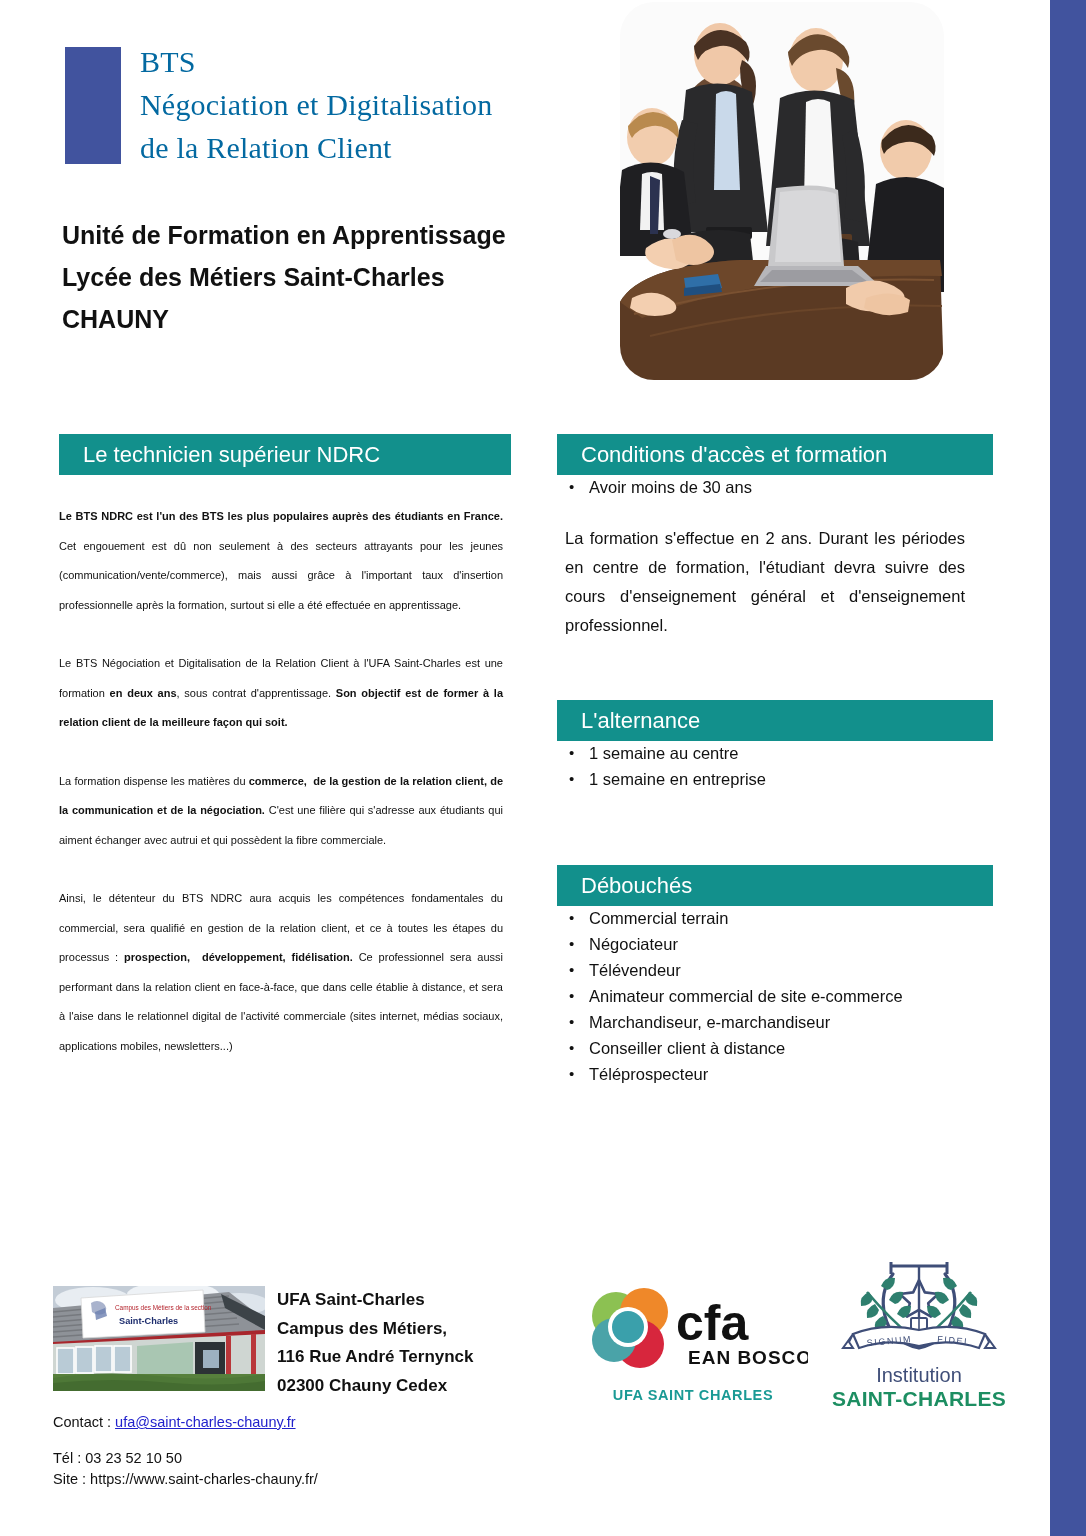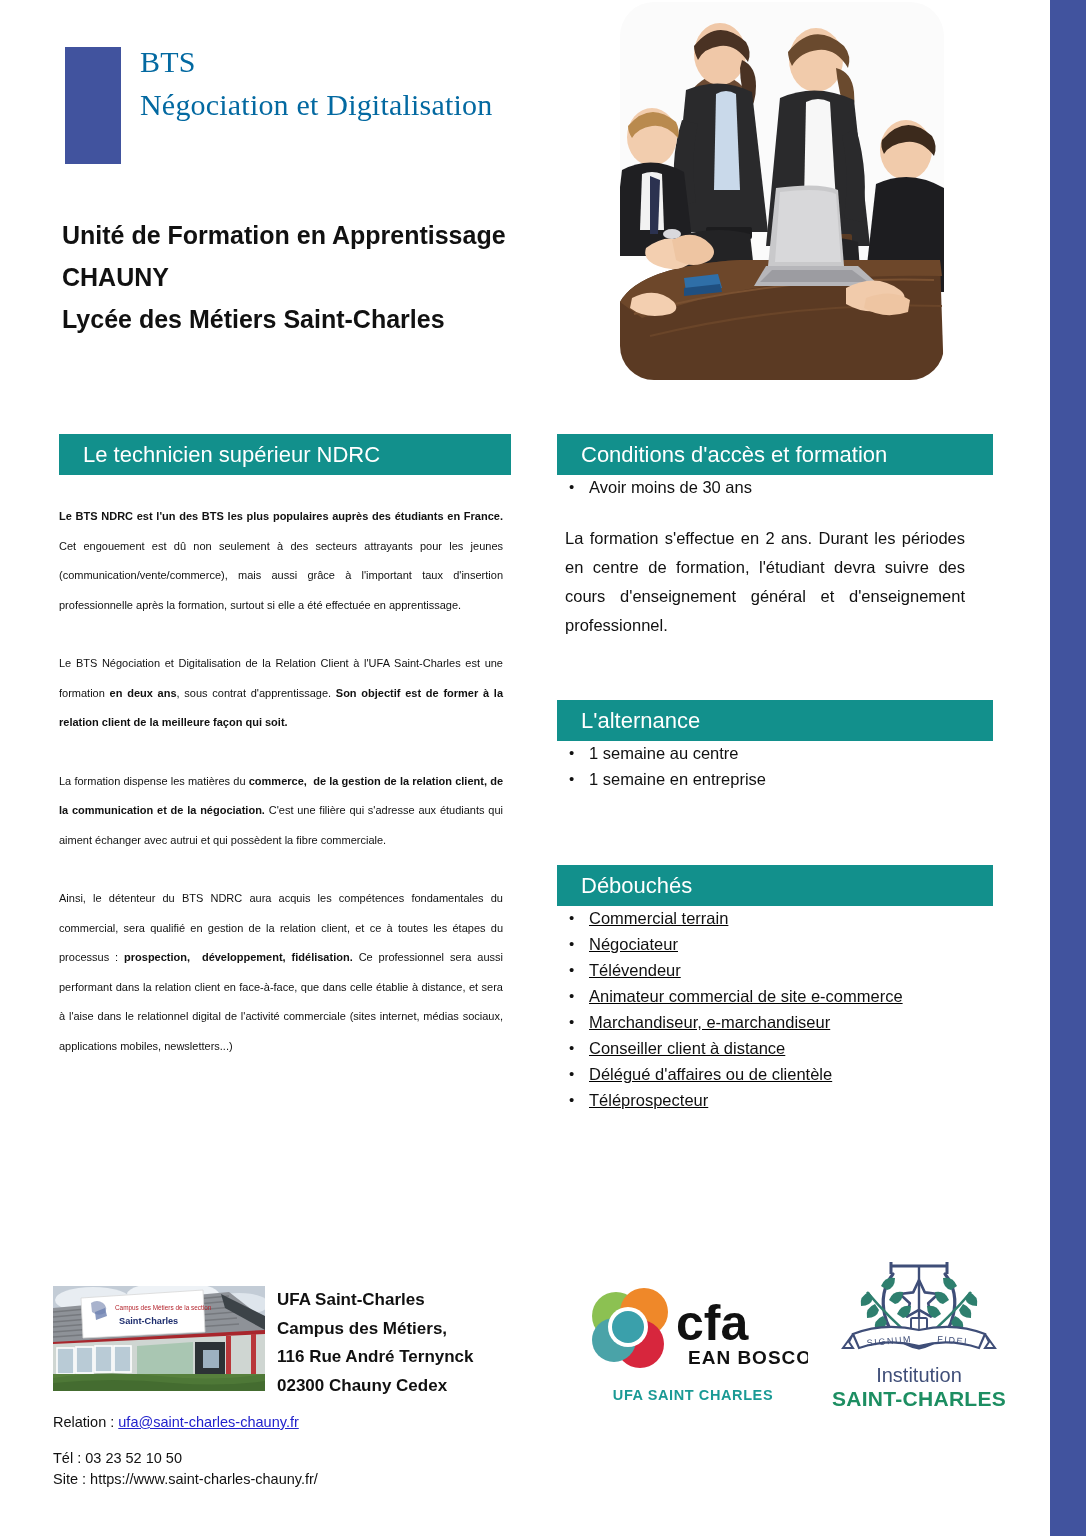--- a/index.html
+++ b/index.html
@@ -144,21 +144,21 @@
   ul.bullets li::before {
     content: "\2022";
     position: absolute;
     left: 12px;
     top: -1px;
     font-size: 15px;
     color: #111111;
   }
   .bullets-cond { margin-top: 25px; }
   .bullets-alt  { margin-top: 28px; }
-  .bullets-deb  { margin-top: 33px; text-decoration: underline; }
+  .bullets-deb  { margin-top: 33px; }
   .bullets-deb li { line-height: 24.6px; margin-bottom: 1px; }
 
   .para-right {
     font-size: 16.5px;
     line-height: 29px;
     text-align: justify;
     margin: 24px 0 0 8px;
     width: 400px;
     color: #111111;
   }
@@ -257,26 +257,27 @@
 <div class="edge-bar-white"></div>
 <div class="edge-bar-blue"></div>
 
 <div class="header">
 
   <div class="title-accent"></div>
 
   <div class="title-block">
     <div class="line">BTS</div>
     <div class="line">Négociation et Digitalisation</div>
+    <div class="line">de la Relation Client</div>
   </div>
 
   <div class="subtitle-block">
     <div class="sline">Unité de Formation en Apprentissage</div>
+    <div class="sline">Lycée des Métiers Saint-Charles</div>
     <div class="sline">CHAUNY</div>
-    <div class="sline">Lycée des Métiers Saint-Charles</div>
   </div>
 
   <div class="hero-photo">
     <svg width="324" height="378" viewBox="0 0 324 378" xmlns="http://www.w3.org/2000/svg">
       <rect width="324" height="378" fill="#ffffff"></rect>
 
       <rect x="0" y="0" width="324" height="258" fill="#fbfbfb"></rect>
 
       <g>
         <path d="M70 90 q28 -34 56 -2 q10 14 6 36 q-4 22 -22 30 q-24 8 -36 -10 q-12 -20 -4 -54z" fill="#6b4a33"></path>
@@ -387,21 +388,20 @@
 
   <div class="section-bar bar-right">Débouchés</div>
 
   <ul class="bullets bullets-deb">
     <li>Commercial terrain</li>
     <li>Négociateur</li>
     <li>Télévendeur</li>
     <li>Animateur commercial de site e-commerce</li>
     <li>Marchandiseur, e-marchandiseur</li>
     <li>Conseiller client à distance</li>
-    <li>Délégué d'affaires ou de clientèle</li>
     <li>Téléprospecteur</li>
   </ul>
 </div>
 
 <div class="footer">
 
   <div class="building-photo">
     <svg width="212" height="105" viewBox="0 0 212 105" xmlns="http://www.w3.org/2000/svg">
       <rect width="212" height="105" fill="#ffffff"></rect>
 
@@ -455,21 +455,21 @@
   </div>
 
   <div class="address">
     <div>UFA Saint-Charles</div>
     <div>Campus des Métiers,</div>
     <div>116 Rue André Ternynck</div>
     <div>02300 Chauny Cedex</div>
   </div>
 
   <div class="contact-lines">
-    <div class="contact-row first"><span>Relation : </span><a href="#">ufa@saint-charles-chauny.fr</a></div>
+    <div class="contact-row first"><span>Contact : </span><a href="#">ufa@saint-charles-chauny.fr</a></div>
     <div class="contact-row">Tél : 03 23 52 10 50</div>
     <div class="contact-row">Site : https://www.saint-charles-chauny.fr/</div>
   </div>
 
   <div class="logo-cfa">
     <svg width="230" height="104" viewBox="0 0 230 104" xmlns="http://www.w3.org/2000/svg">
       <g>
         <circle cx="38" cy="34" r="24" fill="#8cc152"></circle>
         <circle cx="66" cy="30" r="24" fill="#ef8829"></circle>
         <circle cx="62" cy="62" r="24" fill="#d7263d"></circle>

